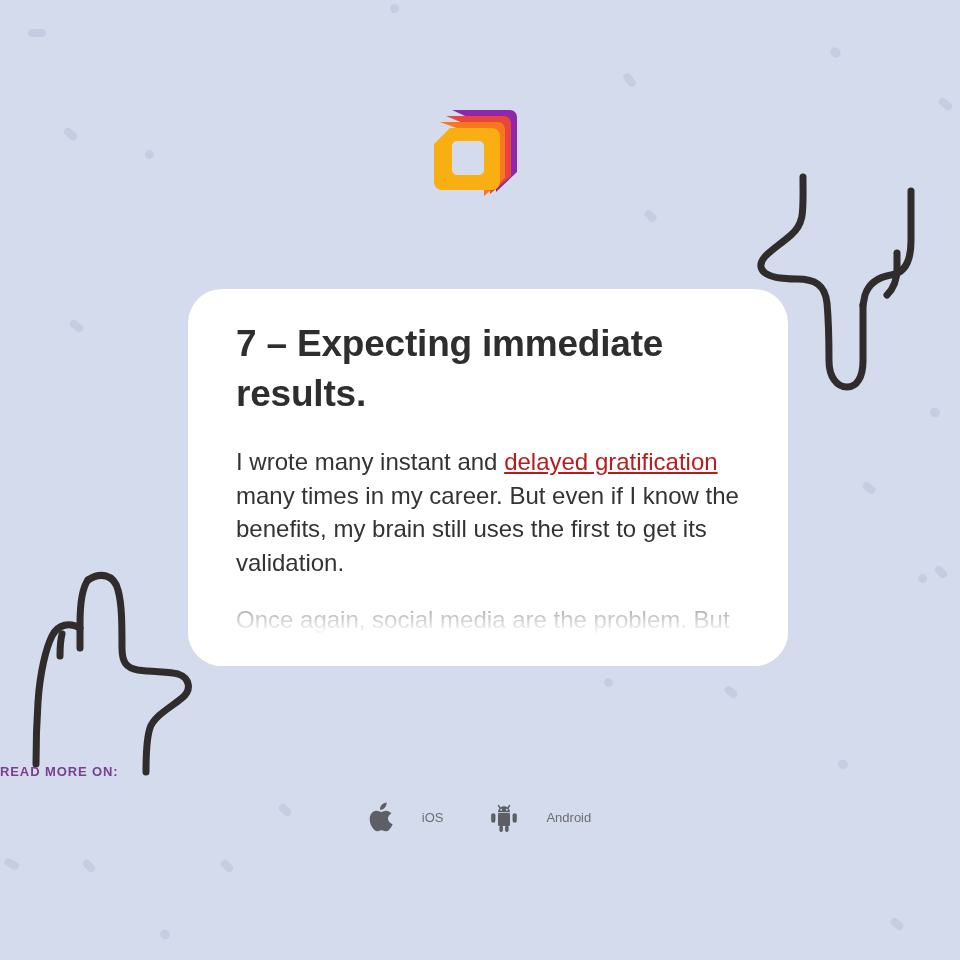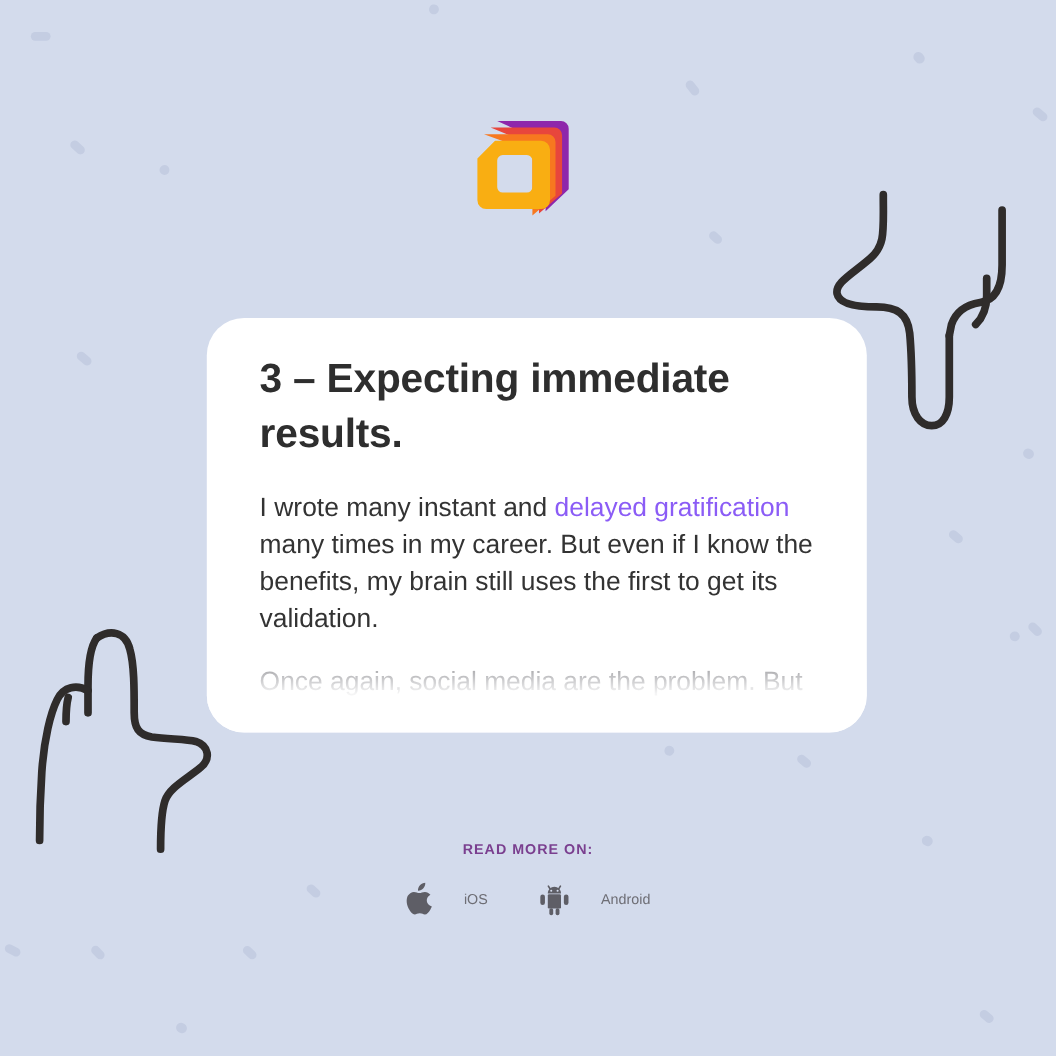--- a/index.html
+++ b/index.html
@@ -76,21 +76,22 @@
     letter-spacing: -0.2px;
   }
   .card-body {
     margin: 26px 0 0 0;
     font-size: 24px;
     line-height: 33.5px;
     color: #333333;
   }
   .card-body a,
   .card-body .link {
-    color: #8b5cf6;
+    color: #b91c1c;
+    text-decoration: underline;
   }
   .card-body-2 {
     margin: 24px 0 0 0;
     font-size: 24px;
     line-height: 33.5px;
     color: #76767b;
   }
   .fade {
     position: absolute;
     left: 0;
@@ -100,21 +101,21 @@
     background: linear-gradient(to bottom, rgba(255,255,255,0) 0%, rgba(255,255,255,0.92) 52%, #ffffff 82%);
     pointer-events: none;
   }
 
   
   .footer {
     position: absolute;
     left: 0;
     right: 0;
     top: 764px;
-    text-align: center;
+    text-align: left;
   }
   .read-more {
     font-size: 13px;
     font-weight: bold;
     letter-spacing: 0.9px;
     color: #7a3f8f;
     margin: 0;
   }
   .brand {
     margin-top: 28px;
@@ -204,21 +205,21 @@
       <path d="M28 10 L86 10 A7 7 0 0 1 93 17 L93 72 L72 92 L72 30 Z" fill="#8e27ab"></path>
       <path d="M22 16 L80 16 A7 7 0 0 1 87 23 L87 76 L66 94 L66 34 Z" fill="#e8463c"></path>
       <path d="M16 22 L74 22 A7 7 0 0 1 81 29 L81 78 L60 96 L60 38 Z" fill="#f7781f"></path>
       <path d="M26 28 L68 28 A8 8 0 0 1 76 36 L76 82 A8 8 0 0 1 68 90 L18 90 A8 8 0 0 1 10 82 L10 44 Z
                M28 46 A5 5 0 0 1 33 41 L55 41 A5 5 0 0 1 60 46 L60 70 A5 5 0 0 1 55 75 L33 75 A5 5 0 0 1 28 70 Z" fill="#f9ae12" fill-rule="evenodd"></path>
     </svg>
   </div>
 
   <div class="card">
     <div class="card-inner">
-      <h1 class="card-title">3 – Expecting immediate results.</h1>
+      <h1 class="card-title">7 – Expecting immediate results.</h1>
 
       <p class="card-body">
         <span>I wrote many instant and </span><span class="link">delayed gratification </span><span>many times in my career. But even if I know the benefits, my brain still uses the first to get its validation.</span>
       </p>
 
       <p class="card-body-2">Once again, social media are the problem. But</p>
     </div>
     <div class="fade"></div>
   </div>
 

